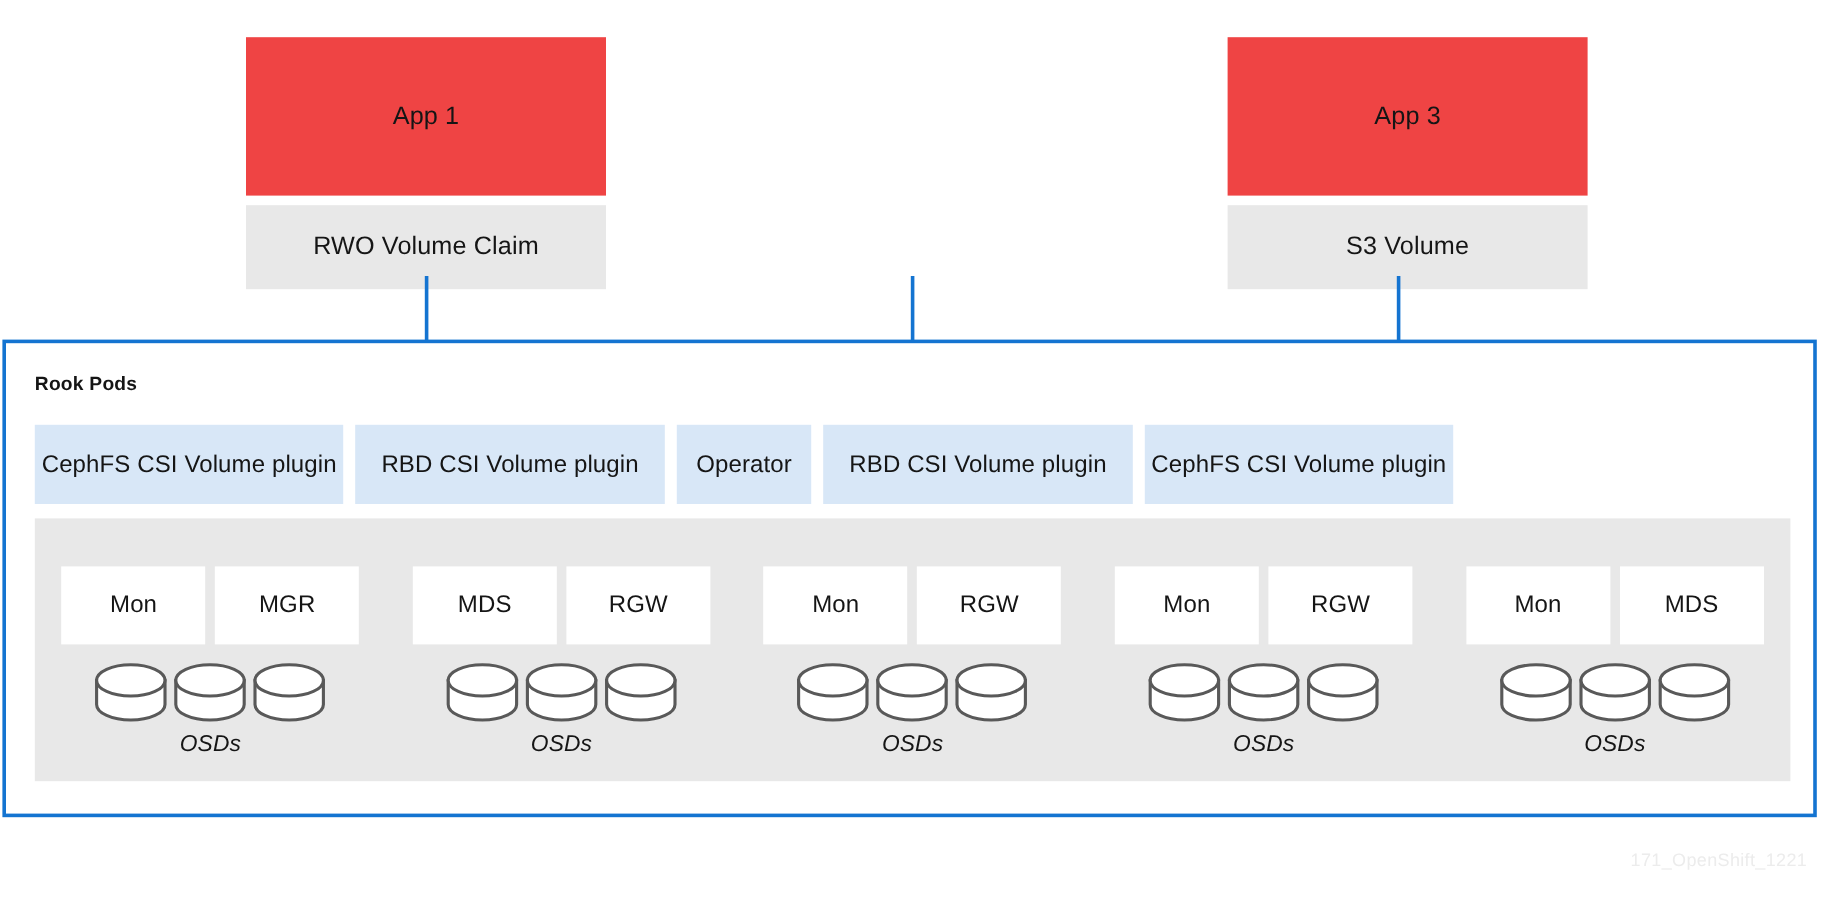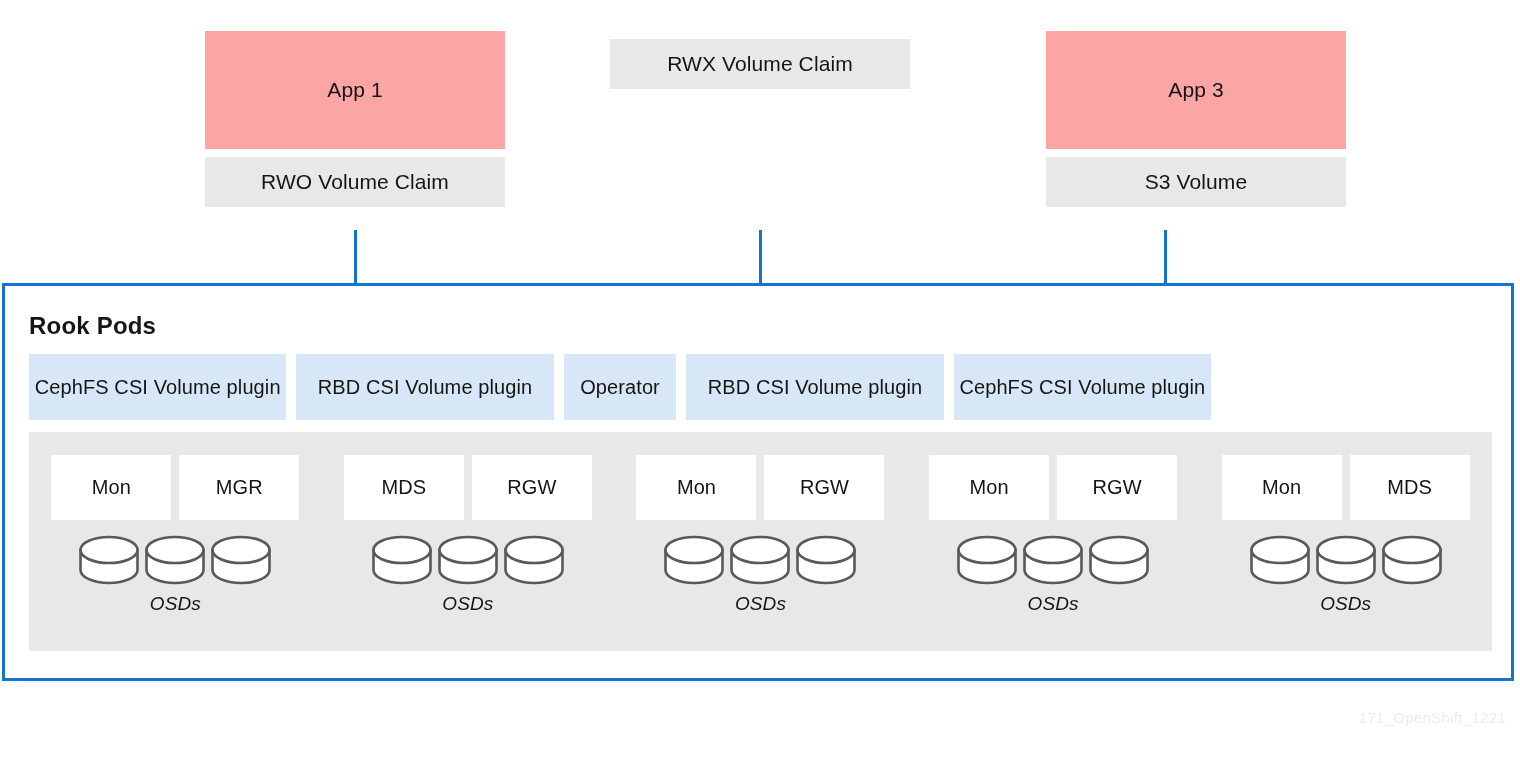--- a/index.html
+++ b/index.html
@@ -20,32 +20,32 @@
     overflow: hidden;
   }
 
   
   .app-col {
     position: absolute;
     top: 31px;
     width: 300px;
   }
   .app-box {
-    height: 118px;
-    background: #fca5a5;
+    height: 132px;
+    background: #ef4444;
     display: flex;
     align-items: center;
     justify-content: center;
     font-size: 21px;
     color: #151515;
     letter-spacing: .1px;
   }
   .claim-box {
     margin-top: 8px;
-    height: 50px;
+    height: 70px;
     background: #e8e8e8;
     display: flex;
     align-items: center;
     justify-content: center;
     font-size: 21px;
     color: #151515;
     letter-spacing: .1px;
   }
 
   
@@ -63,21 +63,21 @@
     width: 1512px;
     height: 398px;
     border: 3px solid #1474d1;
     box-sizing: border-box;
     background: transparent;
   }
   #rook-title {
     position: absolute;
     left: 29px;
     top: 312px;
-    font-size: 24px;
+    font-size: 16px;
     font-weight: bold;
     color: #151515;
     letter-spacing: .2px;
   }
 
   
   #plugin-row {
     position: absolute;
     left: 29px;
     top: 354px;
@@ -118,20 +118,21 @@
   }
   .node-group {
     display: flex;
     flex-direction: column;
     align-items: center;
     padding-top: 23px;
   }
   .daemon-row {
     display: flex;
     gap: 8px;
+    margin-top: 17px;
   }
   .daemon-box {
     width: 120px;
     height: 65px;
     background: #ffffff;
     display: flex;
     align-items: center;
     justify-content: center;
     font-size: 20px;
     color: #151515;
@@ -164,23 +165,22 @@
 </head>
 <body>
 
 <div id="canvas">
 
   <div class="app-col" style="left:205px;">
     <div class="app-box">App 1</div>
     <div class="claim-box">RWO Volume Claim</div>
   </div>
   <div class="app-col" style="left:610px;">
-    <div class="claim-box">RWX Volume Claim</div>
   </div>
-  <div class="app-col" style="left:1046px;">
+  <div class="app-col" style="left:1023px;">
     <div class="app-box">App 3</div>
     <div class="claim-box">S3 Volume</div>
   </div>
 
   <div class="connector" style="left:354px; top:230px; height:55px;"></div>
   <div class="connector" style="left:759px; top:230px; height:55px;"></div>
   <div class="connector" style="left:1164px; top:230px; height:55px;"></div>
 
   <div id="rook-frame"></div>
   <div id="rook-title">Rook Pods</div>

